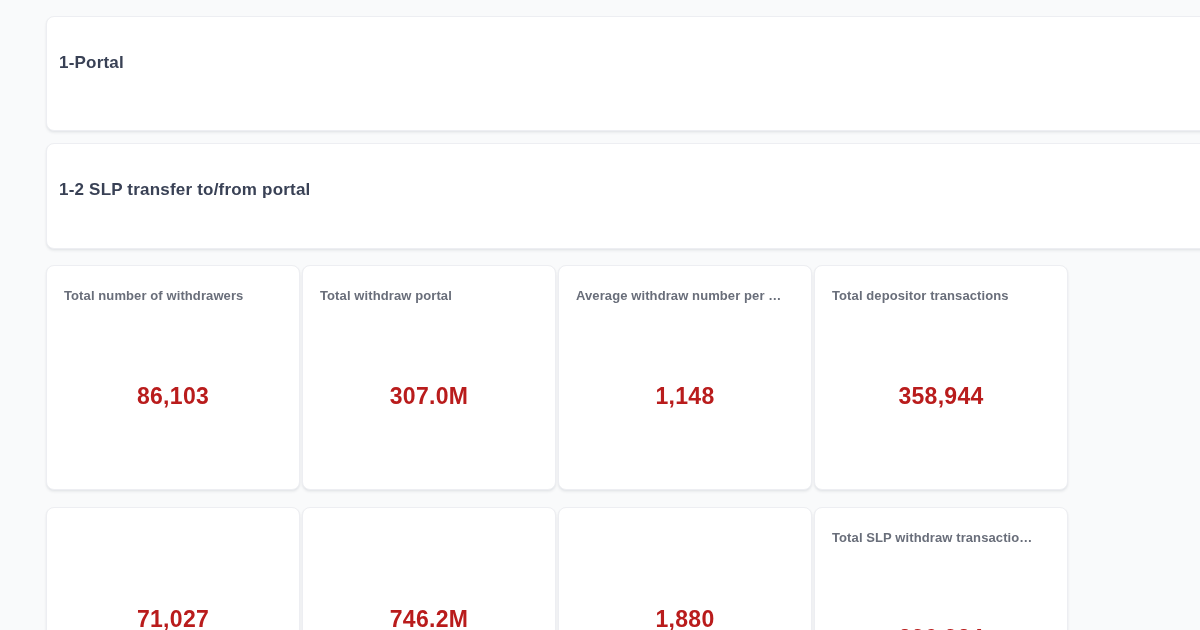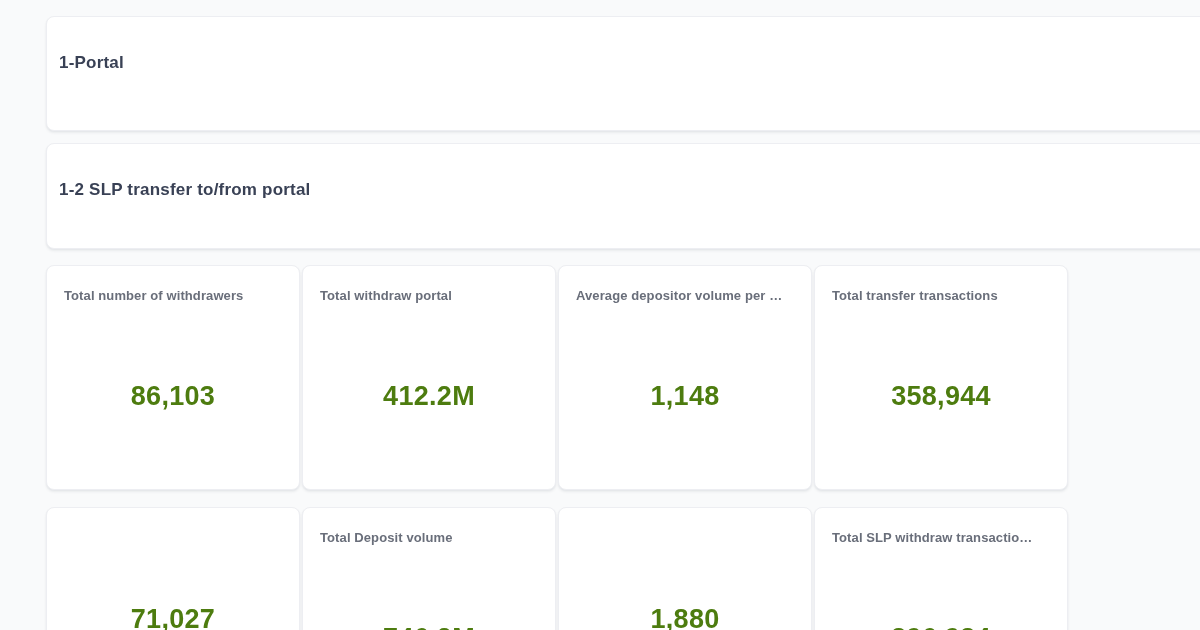--- a/index.html
+++ b/index.html
@@ -69,23 +69,23 @@
     overflow: hidden;
     text-overflow: ellipsis;
   }
   .metric-body {
     flex: 1;
     display: flex;
     align-items: center;
     justify-content: center;
   }
   .metric-value {
-    font-size: 27px;
+    font-size: 23px;
     font-weight: bold;
-    color: #4d7c0f;
+    color: #b91c1c;
     letter-spacing: 0.3px;
   }
 </style>
 </head>
 <body>
 
 <div class="canvas">
 
   <div class="card heading-card first">
     <div class="heading-title">1-Portal</div>
@@ -104,56 +104,53 @@
       <div class="metric-body">
         <div class="metric-value">86,103</div>
       </div>
     </div>
 
     <div class="card metric-card">
       <div class="metric-head">
         <div class="metric-label">Total withdraw portal</div>
       </div>
       <div class="metric-body">
-        <div class="metric-value">412.2M</div>
+        <div class="metric-value">307.0M</div>
       </div>
     </div>
 
     <div class="card metric-card">
       <div class="metric-head">
-        <div class="metric-label">Average depositor volume per …</div>
+        <div class="metric-label">Average withdraw number per …</div>
       </div>
       <div class="metric-body">
         <div class="metric-value">1,148</div>
       </div>
     </div>
 
     <div class="card metric-card">
       <div class="metric-head">
-        <div class="metric-label">Total transfer transactions</div>
+        <div class="metric-label">Total depositor transactions</div>
       </div>
       <div class="metric-body">
         <div class="metric-value">358,944</div>
       </div>
     </div>
 
   </div>
 
   <div class="metric-row row-2">
 
     <div class="card metric-card">
       <div class="metric-body">
         <div class="metric-value">71,027</div>
       </div>
     </div>
 
     <div class="card metric-card">
-      <div class="metric-head">
-        <div class="metric-label">Total Deposit volume</div>
-      </div>
       <div class="metric-body">
         <div class="metric-value">746.2M</div>
       </div>
     </div>
 
     <div class="card metric-card">
       <div class="metric-body">
         <div class="metric-value">1,880</div>
       </div>
     </div>

